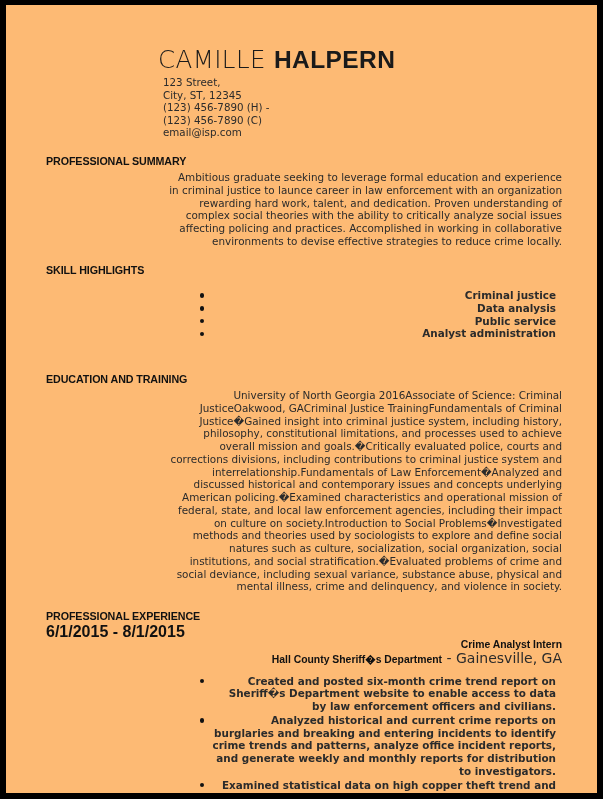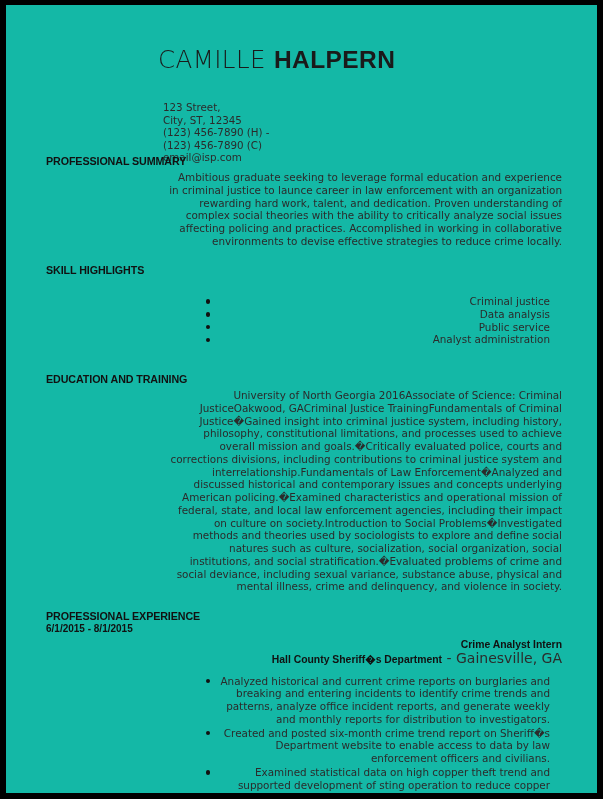--- a/index.html
+++ b/index.html
@@ -26,21 +26,21 @@
     border-bottom: 6px solid #000000;
     overflow: hidden;
   }
 
   .sheet {
     position: absolute;
     left: 0;
     top: 0;
     right: 0;
     bottom: 0;
-    background: #14b8a6;
+    background: #fdba74;
   }
 
   
   .header-name {
     position: absolute;
     left: 152px;
     top: 40px;
     font-size: 24.5px;
     letter-spacing: 0.4px;
     color: #1a1a1a;
@@ -56,21 +56,20 @@
   }
 
   .contact {
     position: absolute;
     left: 157px;
     top: 71px;
     font-size: 10.3px;
     line-height: 12.6px;
     color: #2b2b2b;
     font-family: "DejaVu Sans", sans-serif;
-    margin-top: 25px;
   }
   .contact div { white-space: nowrap; }
 
   
   .section-title {
     position: absolute;
     left: 40px;
     font-weight: bold;
     font-size: 11.4px;
     letter-spacing: -0.1px;
@@ -86,23 +85,24 @@
     left: 163px;
     width: 393px;
     font-size: 10.4px;
     line-height: 12.75px;
     color: #2b2b2b;
     font-family: "DejaVu Sans", sans-serif;
     text-align: right;
   }
 
   ul.bullets {
-    margin: 12px;
+    margin: 6px;
     padding: 0;
     list-style: none;
+    font-weight: bold;
   }
   ul.bullets li {
     position: relative;
     padding-left: 36px;
     line-height: 12.75px;
     margin: 0;
   }
   ul.bullets li::before {
     content: "";
     position: absolute;
@@ -116,21 +116,21 @@
 
   ul.exp-bullets li {
     padding-left: 36px;
     margin-bottom: 1px;
   }
 
   .exp-date {
     position: absolute;
     left: 40px;
     font-weight: bold;
-    font-size: 10px;
+    font-size: 16px;
     color: #111111;
     white-space: nowrap;
     font-family: "Liberation Sans", sans-serif;
   }
   .exp-title {
     font-weight: bold;
     color: #111111;
     font-family: "Liberation Sans", sans-serif;
     font-size: 10.4px;
   }
@@ -181,20 +181,20 @@
     <div class="section-title" style="top:368px;">EDUCATION AND TRAINING</div>
     <div class="body-col" style="top:384px;">University of North Georgia 2016Associate of Science: Criminal JusticeOakwood, GACriminal Justice TrainingFundamentals of Criminal Justice�Gained insight into criminal justice system, including history, philosophy, constitutional limitations, and processes used to achieve overall mission and goals.�Critically evaluated police, courts and corrections divisions, including contributions to criminal justice system and interrelationship.Fundamentals of Law Enforcement�Analyzed and discussed historical and contemporary issues and concepts underlying American policing.�Examined characteristics and operational mission of federal, state, and local law enforcement agencies, including their impact on culture on society.Introduction to Social Problems�Investigated methods and theories used by sociologists to explore and define social natures such as culture, socialization, social organization, social institutions, and social stratification.�Evaluated problems of crime and social deviance, including sexual variance, substance abuse, physical and mental illness, crime and delinquency, and violence in society.</div>
 
     <div class="section-title" style="top:605px;">PROFESSIONAL EXPERIENCE</div>
     <div class="exp-date" style="top:618px;">6/1/2015 - 8/1/2015</div>
 
     <div class="body-col" style="top:634px;">
       <div class="exp-title">Crime Analyst Intern</div>
       <div><span class="exp-employer">Hall County Sheriff�s Department</span><span class="exp-location"> - Gainesville, GA</span></div>
       <ul class="bullets exp-bullets" id="experience-list" style="margin-top:8px;">
+          <li>Created and posted six-month crime trend report on Sheriff�s Department website to enable access to data by law enforcement officers and civilians.</li>
           <li>Analyzed historical and current crime reports on burglaries and breaking and entering incidents to identify crime trends and patterns, analyze office incident reports, and generate weekly and monthly reports for distribution to investigators.</li>
-          <li>Created and posted six-month crime trend report on Sheriff�s Department website to enable access to data by law enforcement officers and civilians.</li>
           <li>Examined statistical data on high copper theft trend and supported development of sting operation to reduce copper theft.</li>
         </ul>
     </div>
 
   </div>
 </div>
 
 </body></html>

